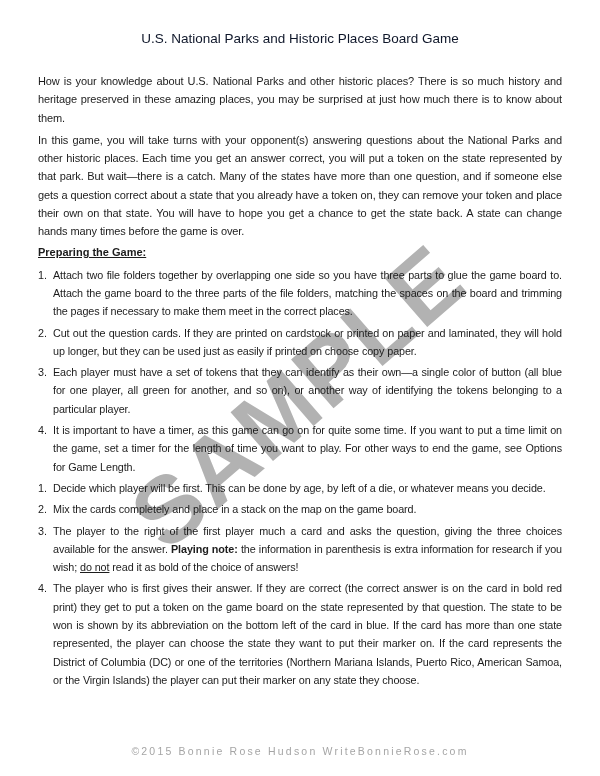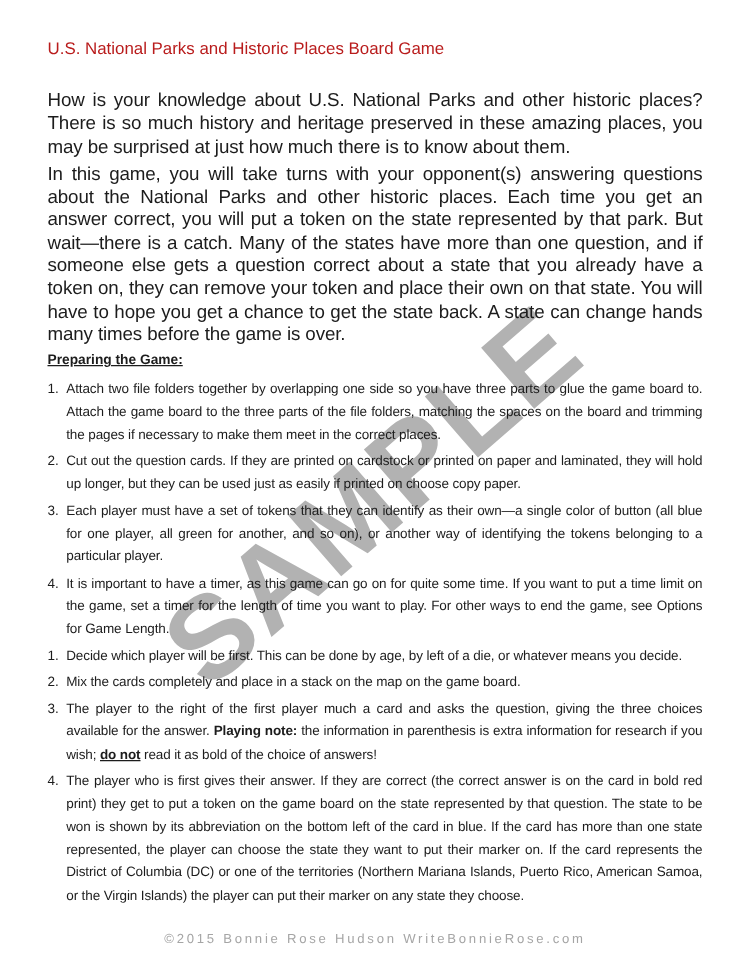--- a/index.html
+++ b/index.html
@@ -34,26 +34,26 @@
     left: 38px;
     top: 30px;
     width: 524px;
     z-index: 1;
   }
   .title {
     margin: 0 0 24px 0;
     font-size: 13.5px;
     font-weight: 400;
     line-height: 18px;
-    text-align: left;
-    color: #b91c1c;
+    text-align: center;
+    color: #0f172a;
   }
   .para {
     margin: 0 0 4px 0;
-    font-size: 15px;
+    font-size: 11px;
     line-height: 18.3px;
     letter-spacing: -0.1px;
     text-align: justify;
   }
   .section-heading {
     margin: 1px 0 6px 0;
     font-size: 11px;
     font-weight: 700;
     line-height: 15px;
     text-decoration: underline;
@@ -72,21 +72,21 @@
   }
   .li-num {
     flex: 0 0 15px;
     width: 15px;
   }
   .li-text {
     flex: 1;
     text-align: justify;
   }
   .b  { font-weight: 700; }
-  .bu { font-weight: 700; text-decoration: underline; }
+  .bu { font-weight: 400; text-decoration: underline; }
   .footer {
     position: absolute;
     left: 0;
     top: 745px;
     width: 100%;
     text-align: center;
     font-size: 10.5px;
     letter-spacing: 2.2px;
     color: #a5a5a5;
     z-index: 1;

